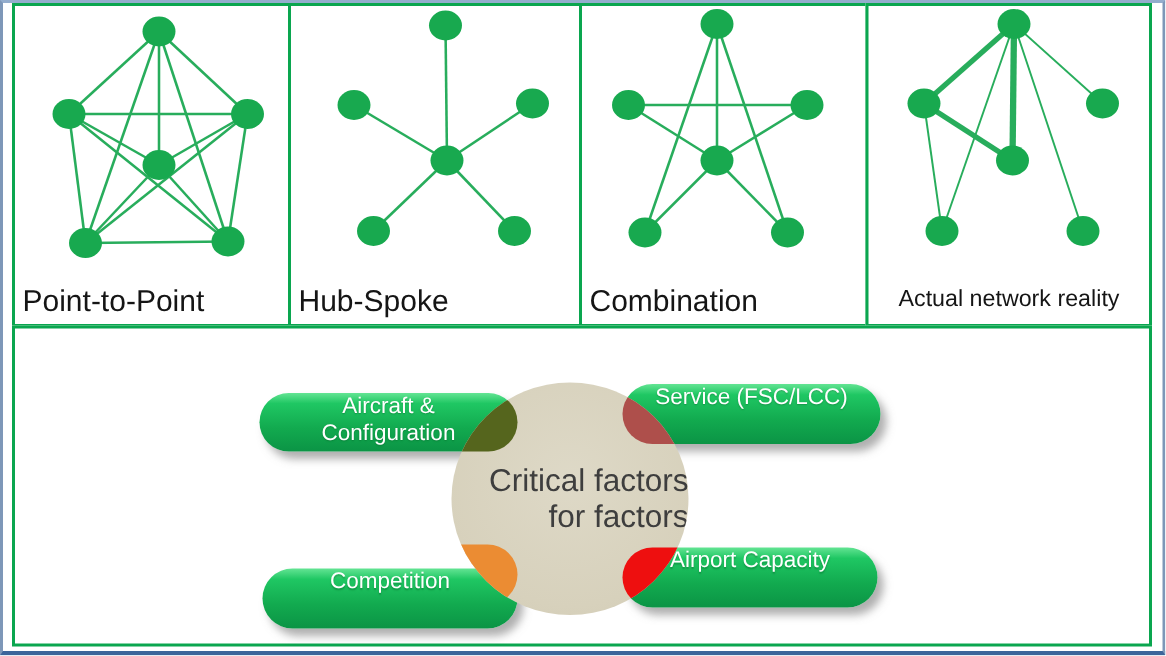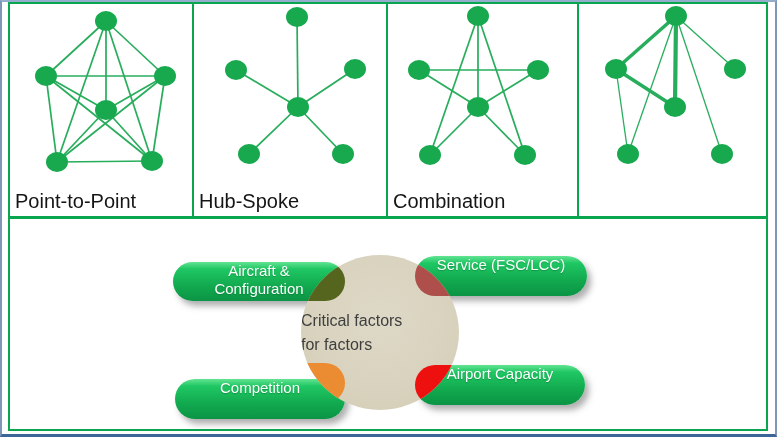--- a/index.html
+++ b/index.html
@@ -47,22 +47,22 @@
     border-radius:50%;overflow:hidden;z-index:3;
     background:radial-gradient(circle at 50% 42%,#ded9c7 0%,#d7d1bc 70%,#d1cbb4 100%);
   }
   .wedge{position:absolute;border-radius:20px;}
   #wedge-0{left:-128px;top:7px;width:172px;height:39px;}
   #wedge-1{left:114px;top:1px;width:172px;height:40px;}
   #wedge-2{left:-126px;top:108px;width:170px;height:40px;}
   #wedge-3{left:114px;top:110px;width:170px;height:40px;}
   .circle-text{
     position:absolute;inset:0;display:flex;flex-direction:column;
-    align-items:flex-start;justify-content:center;z-index:4;
-    color:#3e3e3e;font-size:16px;line-height:24px;text-align:center;
+    align-items:flex-end;justify-content:center;z-index:4;
+    color:#3e3e3e;font-size:21px;line-height:24px;text-align:center;
   }
 </style>
 </head>
 <body>
 
 <div id="app">
 
   <div class="panel" id="panel-0">
     <svg preserveAspectRatio="none" viewBox="0 0 182 212">
         <line x1="96" y1="17" x2="36" y2="72" stroke="#28ad5c" stroke-width="1.7"></line>
@@ -133,20 +133,21 @@
         <line x1="97" y1="12" x2="143" y2="150" stroke="#28ad5c" stroke-width="1.3"></line>
         <line x1="37" y1="65" x2="96" y2="103" stroke="#28ad5c" stroke-width="3.5"></line>
         <line x1="37" y1="65" x2="49" y2="150" stroke="#28ad5c" stroke-width="1.3"></line>
         <ellipse cx="97" cy="12" rx="11" ry="10" fill="#18a94f"></ellipse>
         <ellipse cx="37" cy="65" rx="11" ry="10" fill="#18a94f"></ellipse>
         <ellipse cx="156" cy="65" rx="11" ry="10" fill="#18a94f"></ellipse>
         <ellipse cx="96" cy="103" rx="11" ry="10" fill="#18a94f"></ellipse>
         <ellipse cx="49" cy="150" rx="11" ry="10" fill="#18a94f"></ellipse>
         <ellipse cx="143" cy="150" rx="11" ry="10" fill="#18a94f"></ellipse>
       </svg>
+    <div class="panel-label">Actual network reality</div>
   </div>
 
   <div class="bottom-box"></div>
 
   <div class="pill" id="pill-0">
     <span>Aircraft &amp;</span>
     <span>Configuration</span>
   </div>
   <div class="pill" id="pill-1">
     <span>Service (FSC/LCC)</span>

